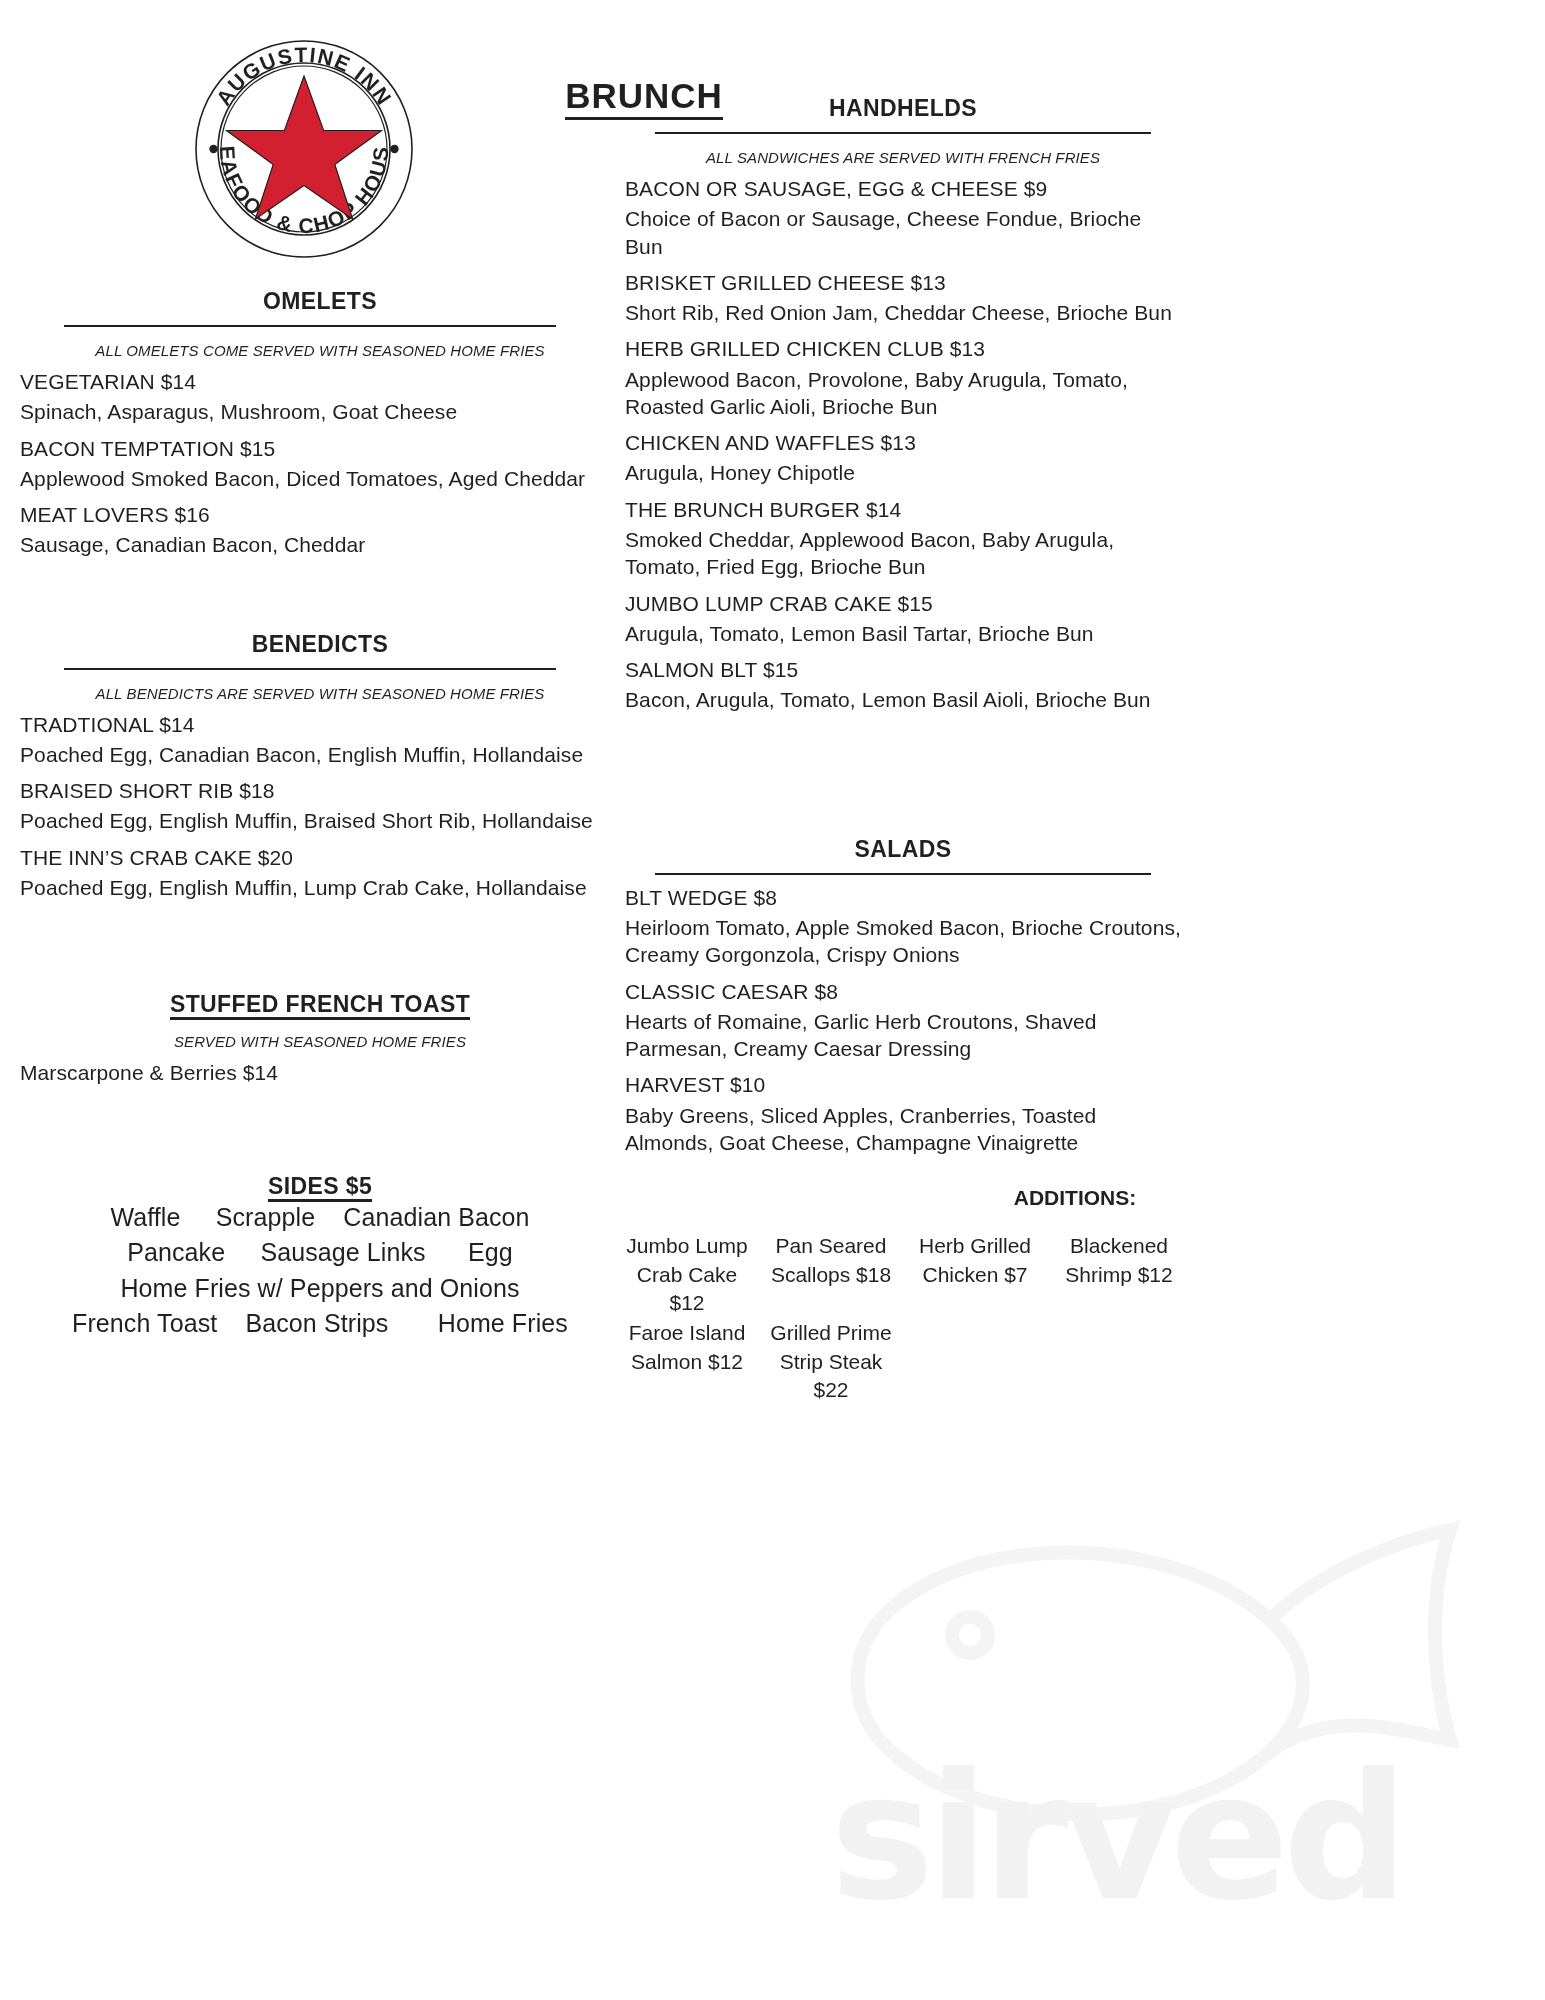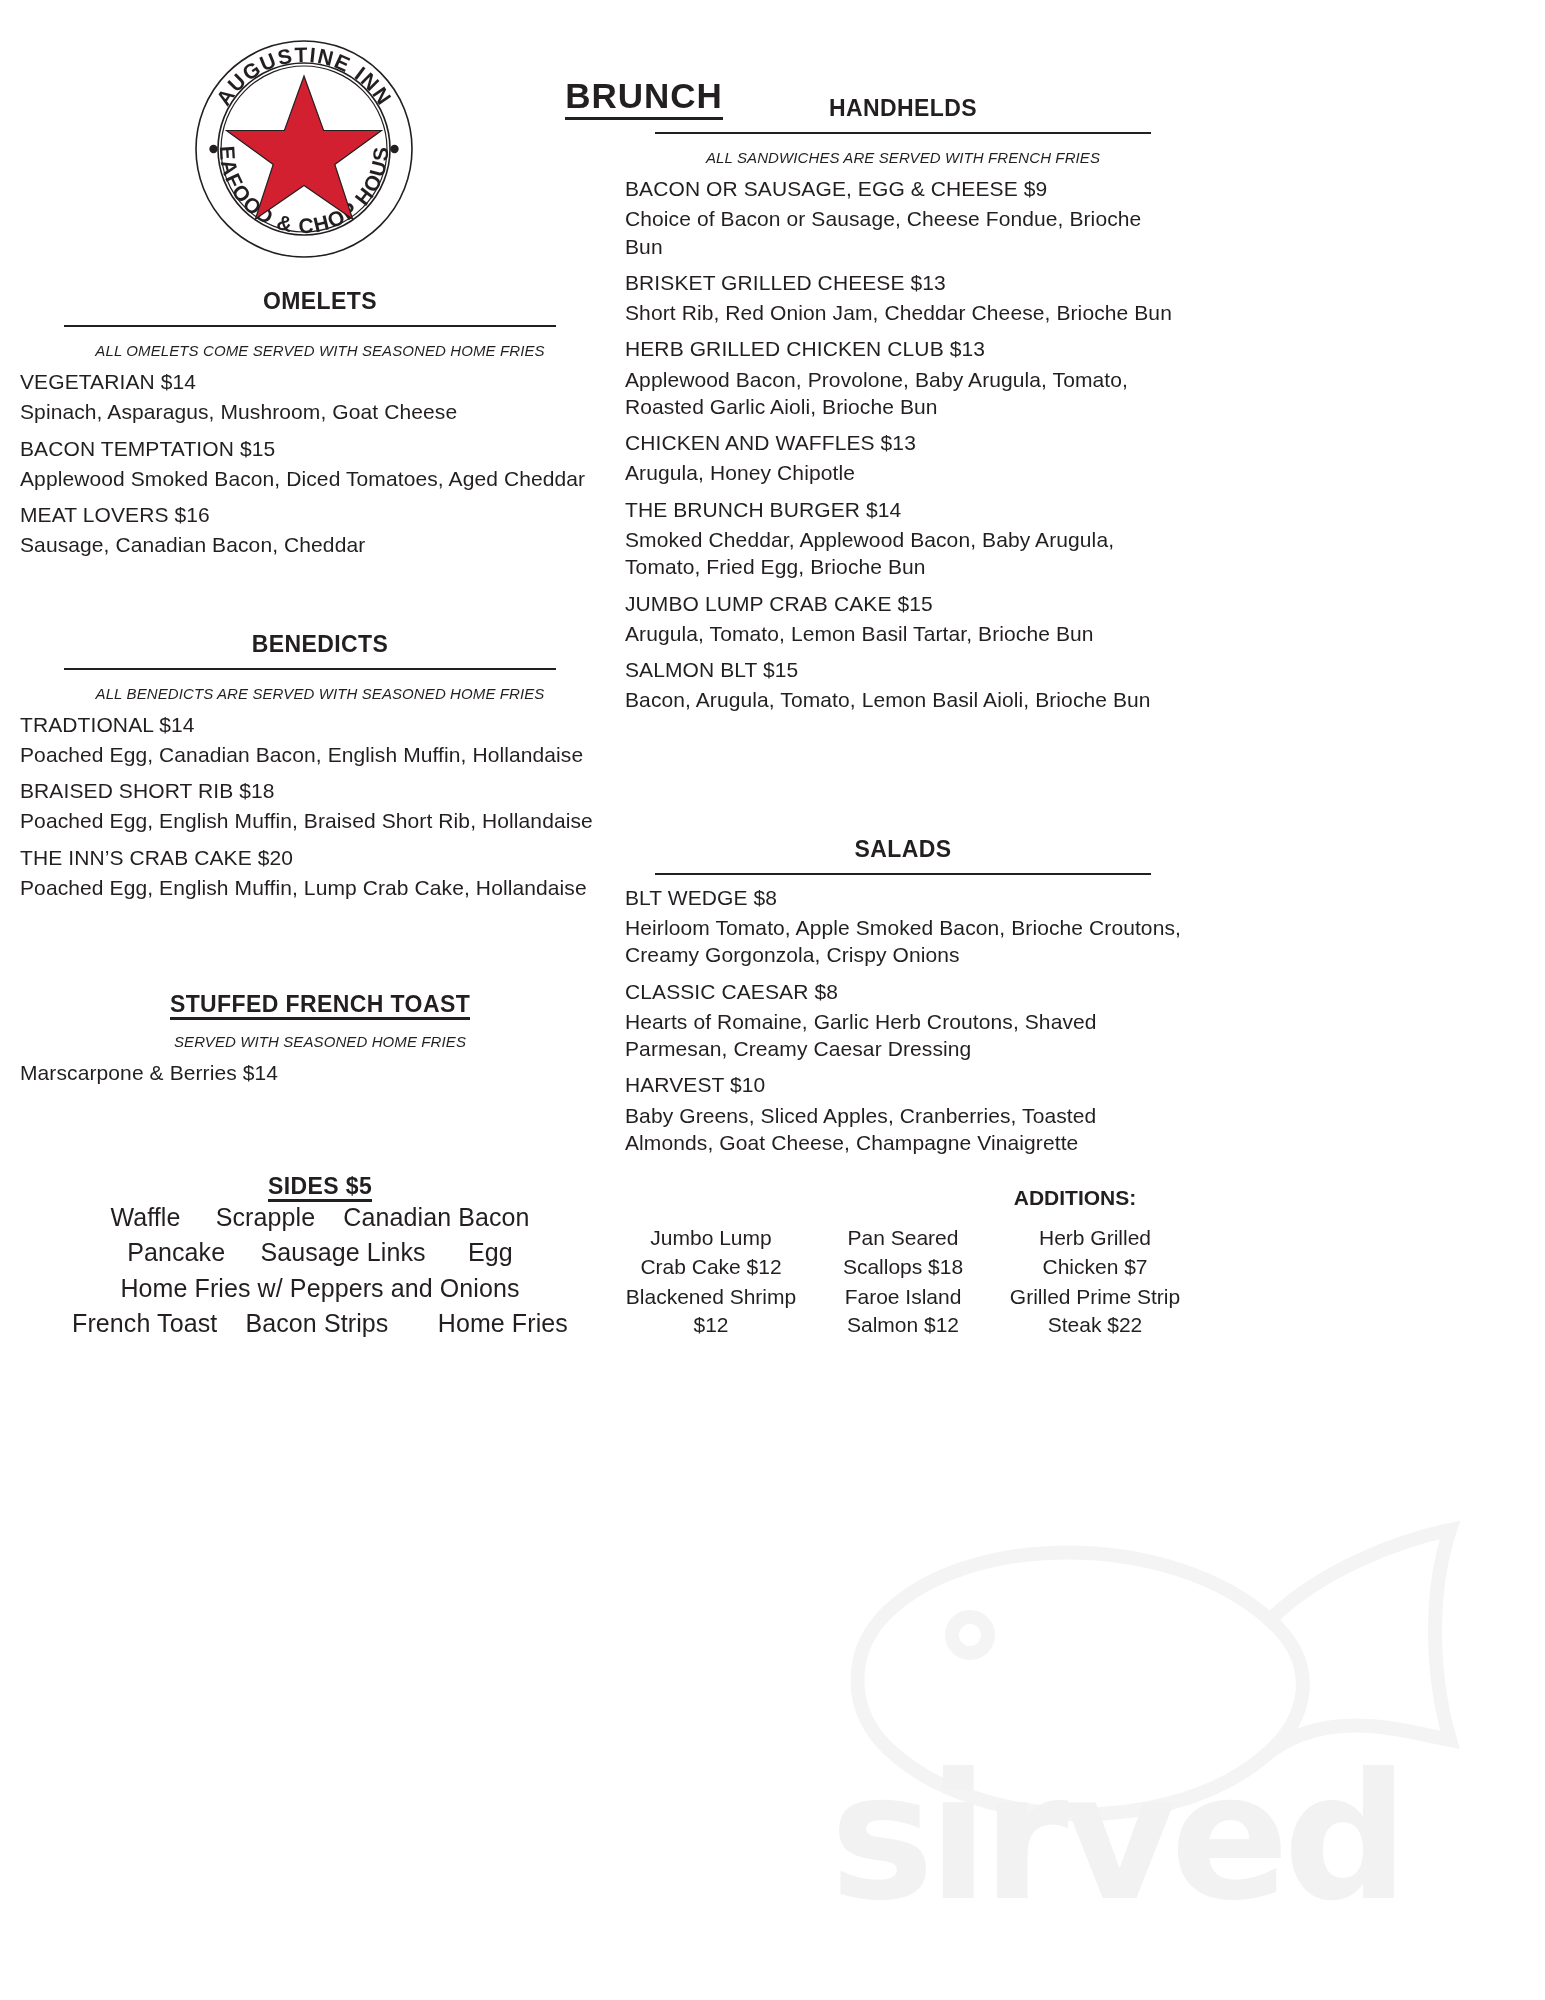--- a/index.html
+++ b/index.html
@@ -126,23 +126,23 @@
   #sides .sides-line {
     text-align: center;
     font-size: 25px;
     line-height: 1.42;
     letter-spacing: 0.1px;
   }
   #sides .sides-line span { white-space: pre; }
 
   
   #additions-grid {
-    margin-top: 14px;
+    margin-top: 22px;
     display: grid;
-    grid-template-columns: 1fr 1fr 1fr;
+    grid-template-columns: 1fr 1fr 1fr 1fr;
     column-gap: 20px;
     row-gap: 2px;
     font-size: 21px;
     width: 556px;
   }
   #additions-grid div { text-align: center; line-height: 1.35; }
 
   
   #omelets  { margin-top: 0px; }
   #benedicts{ margin-top: 72px; }

